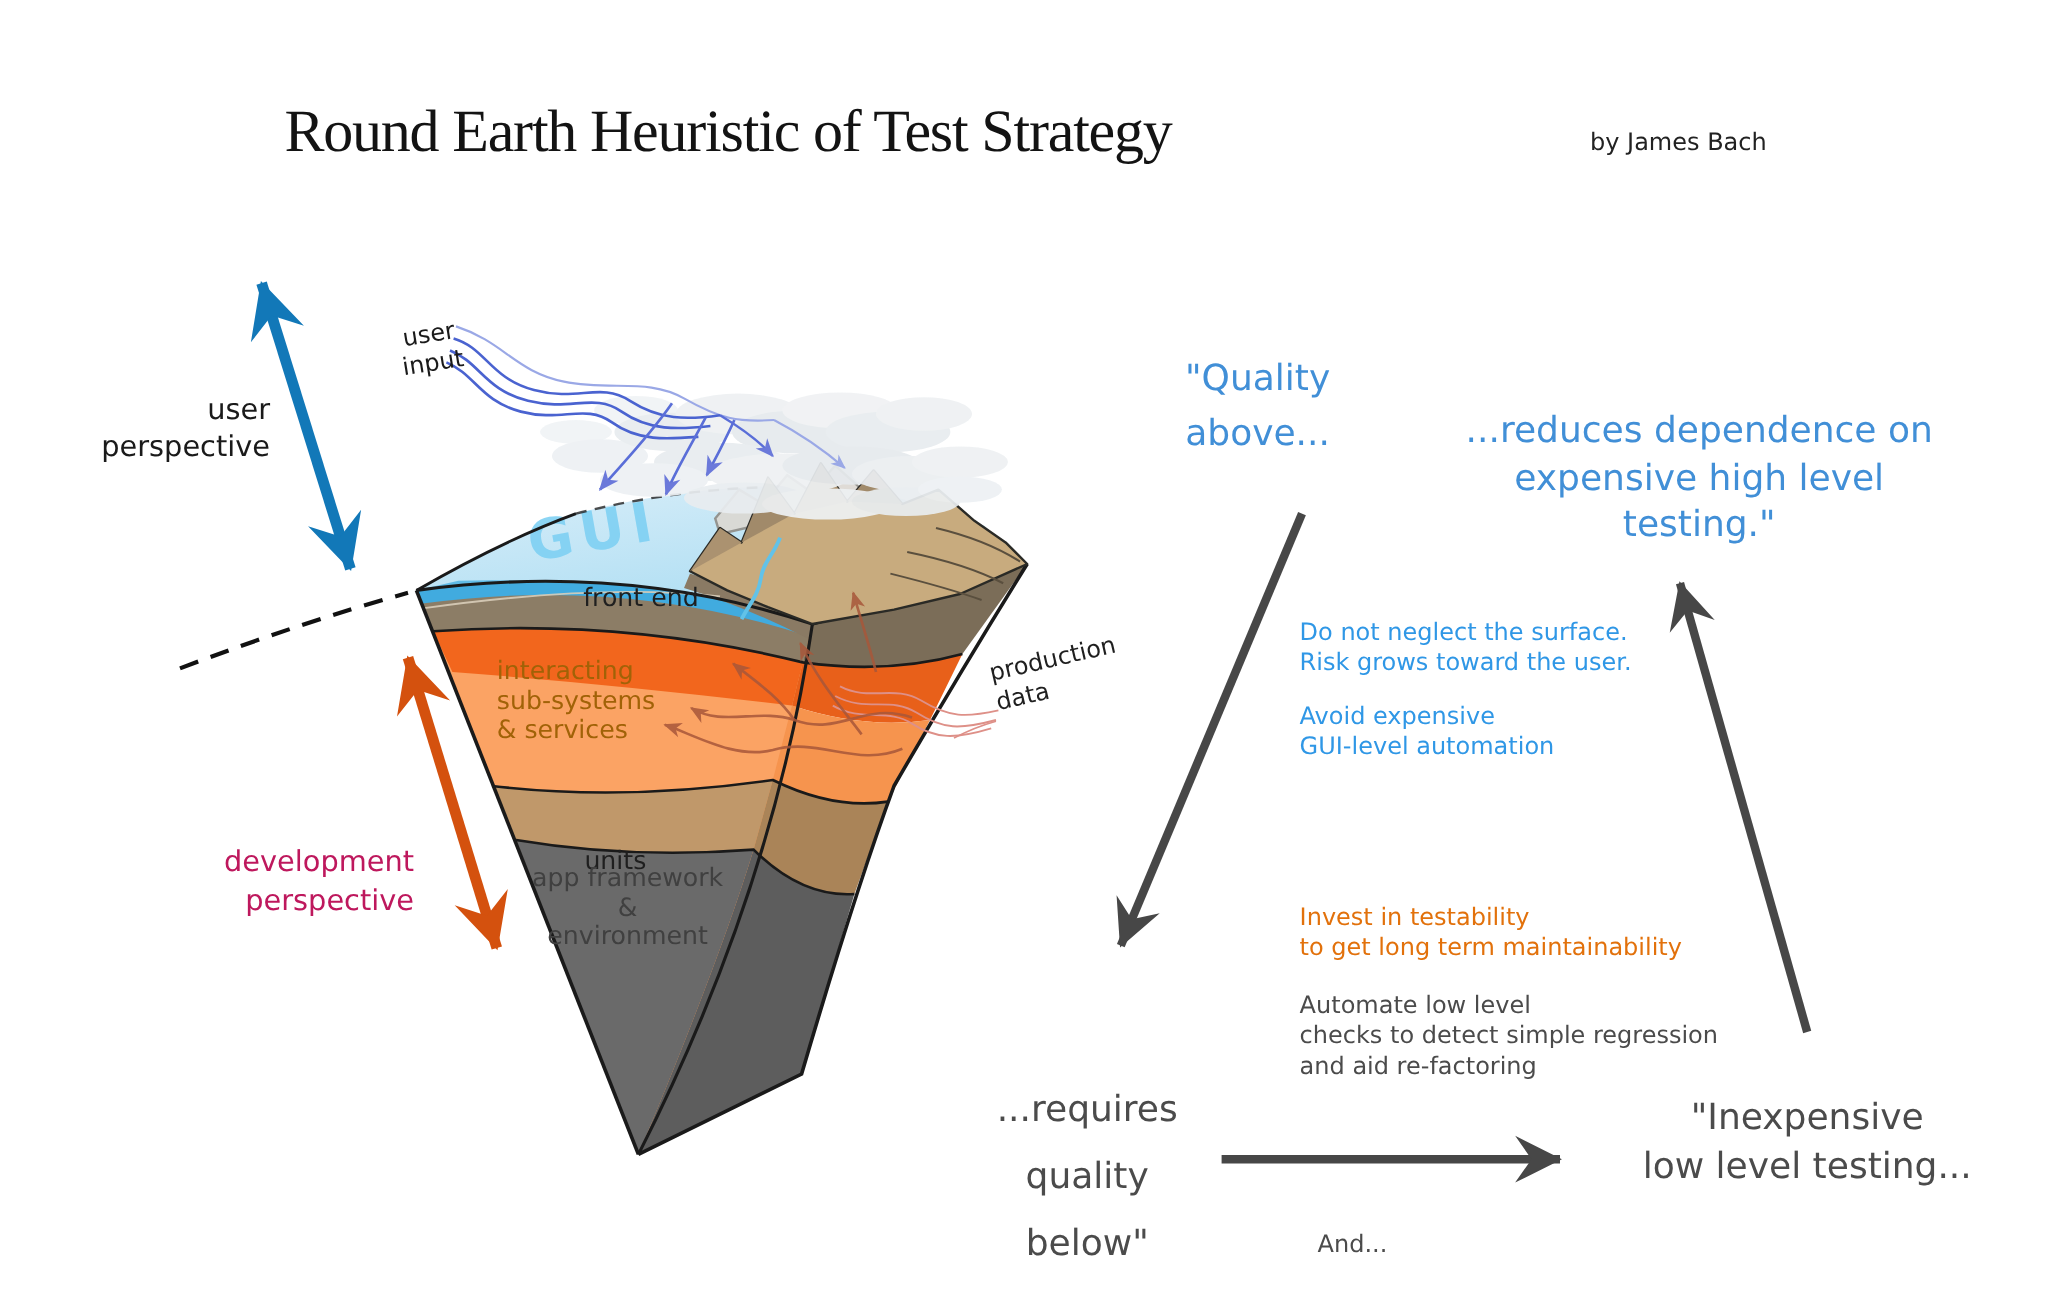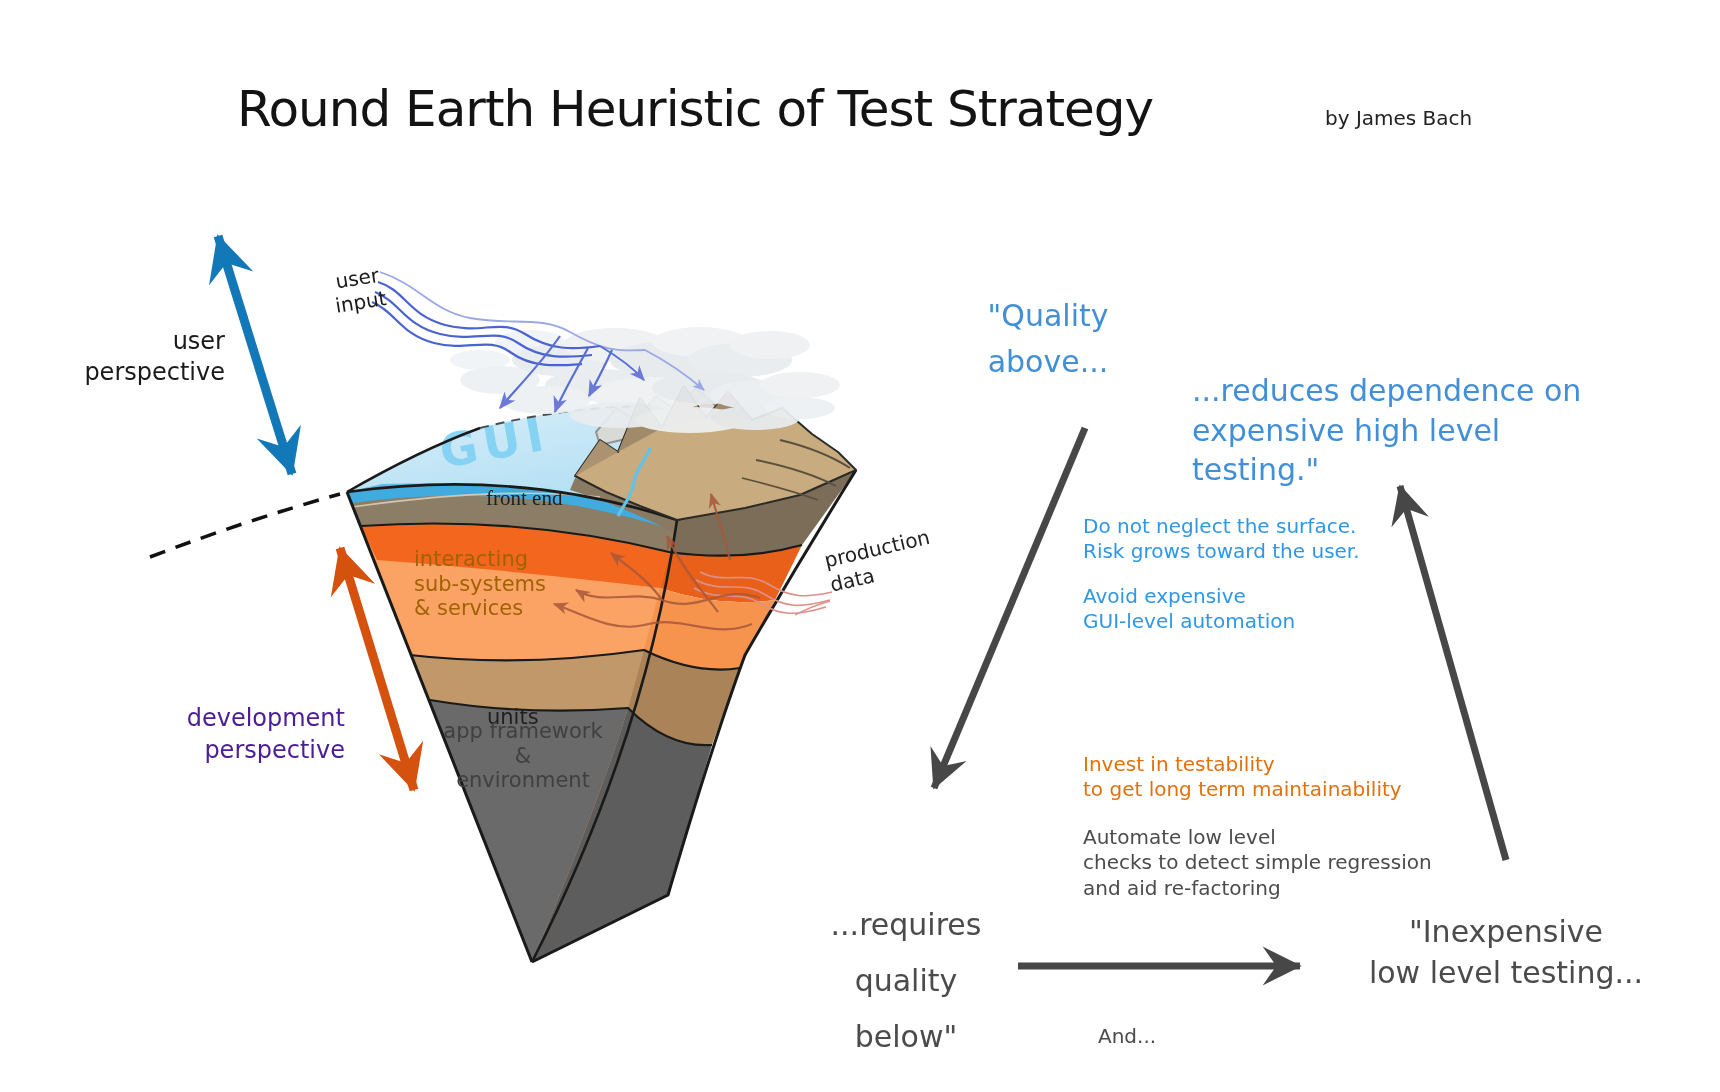--- a/index.html
+++ b/index.html
@@ -1,35 +1,35 @@
 <!DOCTYPE html>
 <html style="--headline_blue: #418fd7; --bullet_blue: #2f97e6; --bullet_orange: #e2710b; --text_dark: #4b4b4b; --arrow_blue: #1278b8; --arrow_orange: #d4510e; --arrow_gray: #474747;"><head>
 <meta charset="utf-8">
 <style>
   html,body{margin:0;padding:0;background:#ffffff;}
   #stage{position:relative;width:1720px;height:1092px;background:#fff;overflow:hidden;
          font-family:"DejaVu Sans","Liberation Sans",sans-serif;}
   #art{position:absolute;left:0;top:0;z-index:1;}
   .lbl{position:absolute;z-index:3;white-space:pre-line;}
-  .title{left:237px;top:80px;font-size:50px;letter-spacing:-1px;color:#131313;}
+  .title{left:237px;top:80px;font-size:50px;letter-spacing:-1px;color:#131313;font-family:Liberation Serif, serif;}
   .byline{left:1325px;top:106px;font-size:20px;color:#222;}
   .user-persp{left:55px;top:326px;width:170px;text-align:right;font-size:24px;line-height:31px;color:#1a1a1a;}
-  .dev-persp{left:135px;top:702px;width:210px;text-align:right;font-size:24px;line-height:32px;color:#4c1d95;}
+  .dev-persp{left:135px;top:702px;width:210px;text-align:right;font-size:24px;line-height:32px;color:#be185d;}
   .user-input{left:316px;top:266px;width:86px;text-align:center;font-size:20px;line-height:24px;color:#1a1a1a;
               transform:rotate(-9deg);}
-  .front-end{left:486px;top:486px;font-size:21px;color:#1f1f1f;font-family:Liberation Serif, serif;}
+  .front-end{left:486px;top:486px;font-size:21px;color:#1f1f1f;}
   .subsys{left:414px;top:547px;font-size:21px;line-height:24.5px;color:#a16207;}
   .units{left:487px;top:661px;font-size:21px;color:#1f1f1f;margin-top:44px;}
   .framework{left:418px;top:719px;width:210px;text-align:center;font-size:21px;line-height:24.5px;color:#404040;}
   .prod-data{left:822px;top:549px;font-size:20px;line-height:25px;color:#1f1f1f;transform:rotate(-13deg);
              transform-origin:left top;}
   .q-above{left:958px;top:293px;width:180px;text-align:center;font-size:30px;line-height:46px;
            color:var(--headline_blue,#418fd7);}
-  .reduces{left:1192px;top:339px;width:448px;text-align:left;font-size:30px;line-height:39.5px;
-           color:var(--headline_blue,#418fd7);margin-top:32px;}
+  .reduces{left:1192px;top:339px;width:448px;text-align:center;font-size:30px;line-height:39.5px;
+           color:var(--headline_blue,#418fd7);}
   .bullet{left:1083px;font-size:20px;line-height:25.3px;}
   .b0{top:514px;} .b1{top:584px;} .b2{top:654px;} .b3{top:752px;} .b4{top:825px;}
   .blue{color:var(--bullet_blue,#2f97e6);}
   .orange{color:var(--bullet_orange,#e2710b);}
   .dark{color:var(--text_dark,#4b4b4b);}
   .requires{left:790px;top:897px;width:232px;text-align:center;font-size:30px;line-height:56px;
             color:var(--text_dark,#4b4b4b);}
   .inexpensive{left:1318px;top:911px;width:376px;text-align:center;font-size:30px;line-height:41px;
                color:var(--text_dark,#4b4b4b);}
   .and{left:1098px;top:1004px;font-size:20px;color:var(--text_dark,#4b4b4b);margin-top:20px;}

